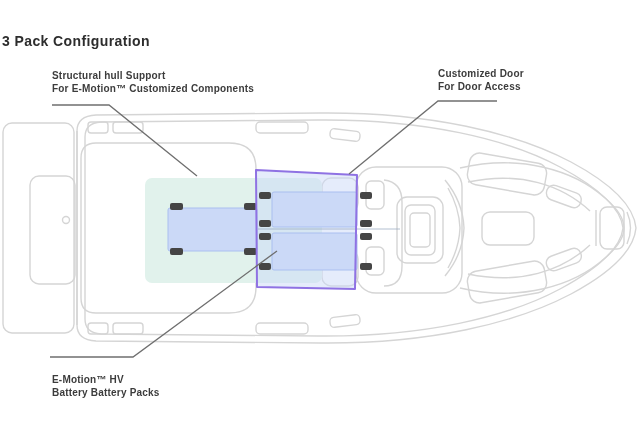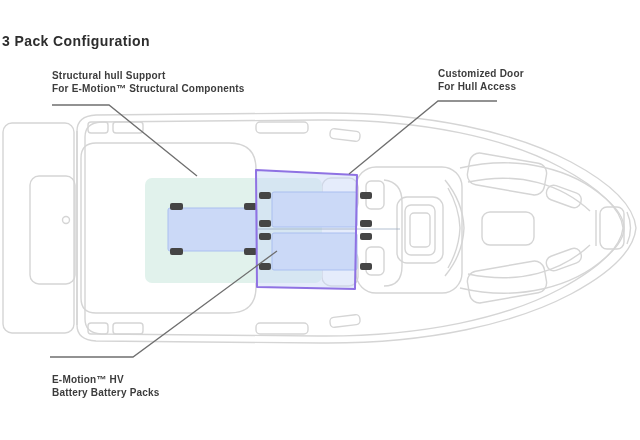--- a/index.html
+++ b/index.html
@@ -119,26 +119,26 @@
       <polyline points="52,105 109,105 197,176"></polyline>
       <polyline points="497,101 438,101 349,174"></polyline>
       <polyline points="50,357 133,357 277,251"></polyline>
     </g>
   </svg>
 
   <div class="title">3 Pack Configuration</div>
 
   <div class="label" id="label-structural">
     <div>Structural hull Support</div>
-    <div>For E-Motion™ Structural Components</div>
+    <div>For E-Motion™ Customized Components</div>
   </div>
 
   <div class="label" id="label-door">
     <div>Customized Door</div>
-    <div>For Hull Access</div>
+    <div>For Door Access</div>
   </div>
 
   <div class="label" id="label-battery">
     <div>E-Motion™ HV</div>
     <div>Battery Battery Packs</div>
   </div>
 
 </div>
 
 </body></html>

